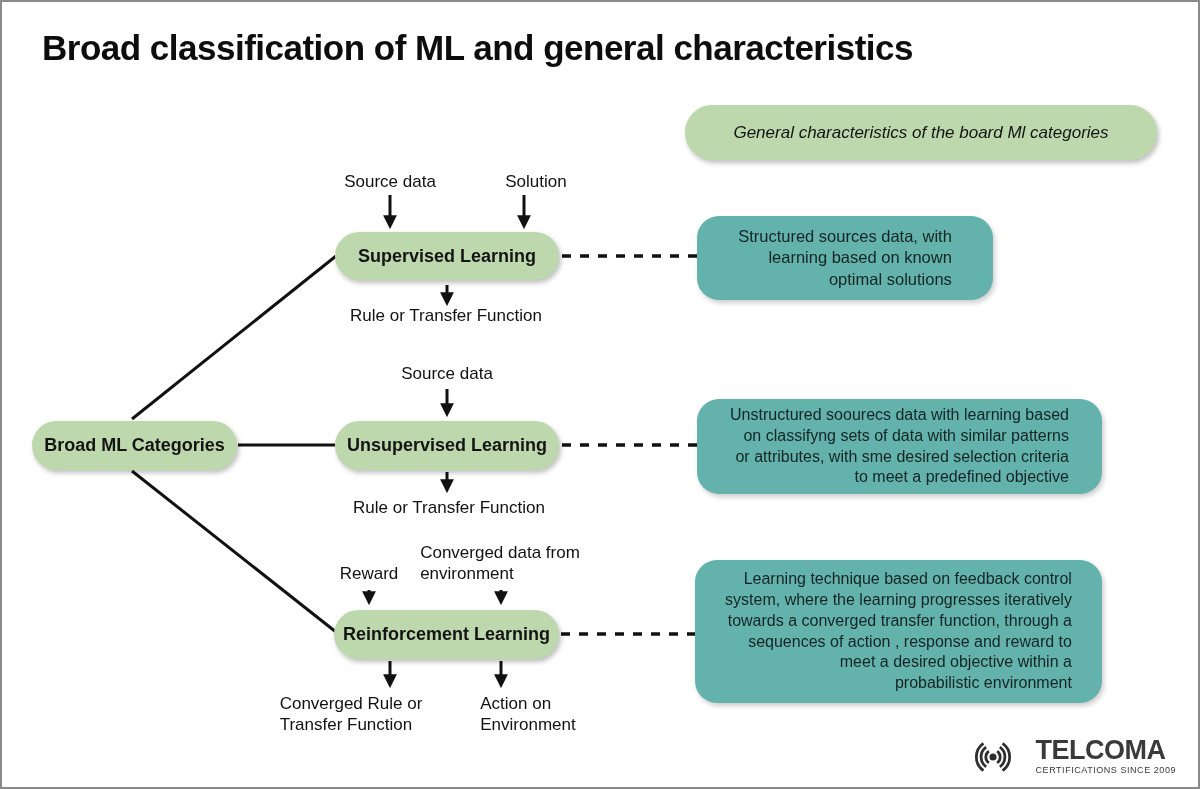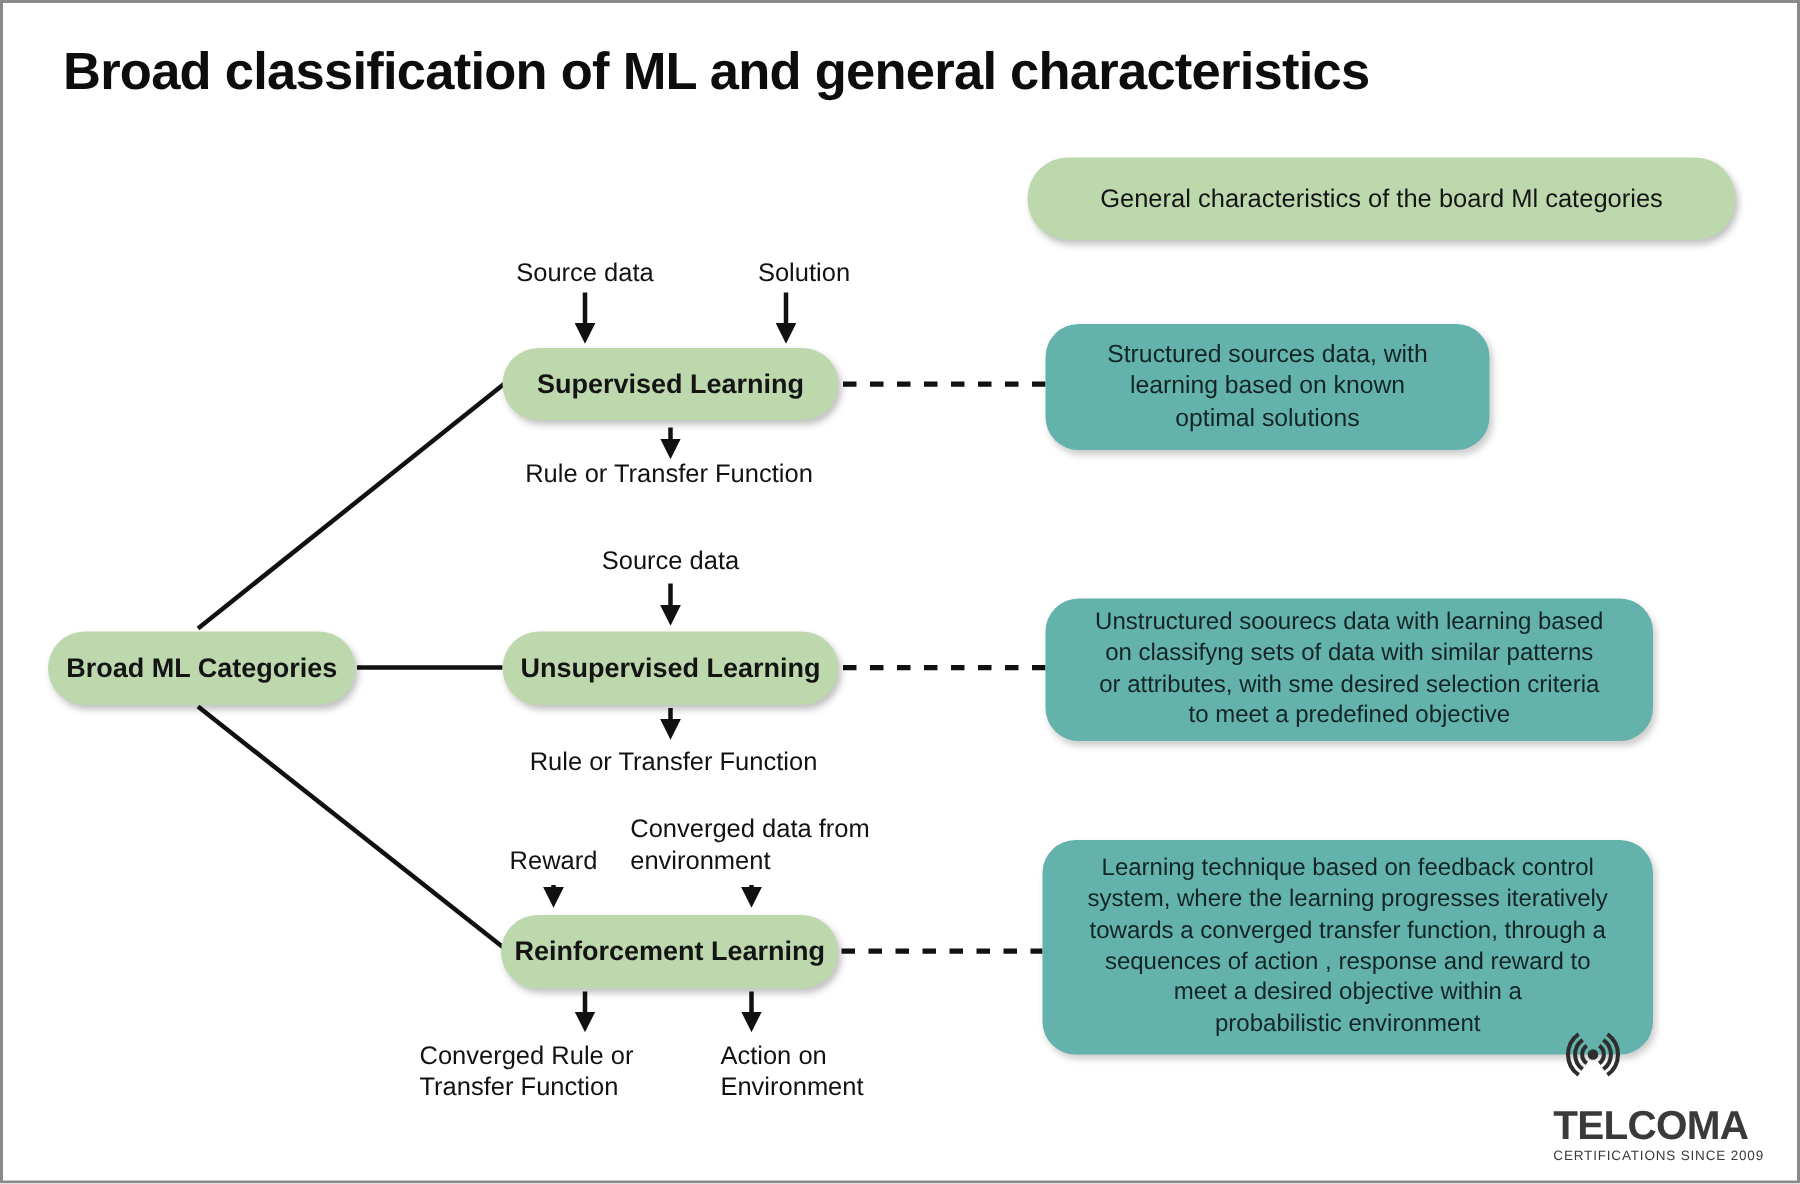--- a/index.html
+++ b/index.html
@@ -13,29 +13,29 @@
     font-size:35px; font-weight:700; letter-spacing:-0.5px; color:#0d0d0d;
   }
   svg.connectors { position:absolute; left:0; top:0; pointer-events:none; }
 
   .pill {
     position:absolute; background:#bed8ae; border-radius:27px;
     display:flex; align-items:center; justify-content:center;
     font-weight:700; font-size:18px; color:#141414; text-align:center;
     box-shadow:2px 3px 5px rgba(0,0,0,0.25);
   }
-  .pill.header { left:683px; top:103px; width:472px; height:55px; font-weight:500; font-size:17px; }
+  .pill.header { left:683px; top:103px; width:472px; height:55px; font-weight:500; font-size:17px;font-style:italic; }
   .pill.root   { left:30px;  top:419px; width:205px; height:49px; }
   .pill.n-sup  { left:333px; top:230px; width:224px; height:48px; }
   .pill.n-unsup{ left:333px; top:419px; width:224px; height:49px; }
   .pill.n-reinf{ left:332px; top:608px; width:225px; height:49px;text-align:right; }
 
   .teal {
     position:absolute; background:#64b2ac; border-radius:22px; color:#132525;
-    display:flex; align-items:center; justify-content:center; text-align:center;
+    display:flex; align-items:center; justify-content:center; text-align:right;
     font-size:16px; line-height:1.3; white-space:pre-line;
     box-shadow:2px 3px 5px rgba(0,0,0,0.2); padding:4px 8px; box-sizing:border-box;
   }
   .teal.c-sup  { left:695px; top:214px; width:296px; height:84px; font-size:16.5px;}
   .teal.c-unsup{ left:695px; top:397px; width:405px; height:95px; }
   .teal.c-reinf{ left:693px; top:558px; width:407px; height:143px; }
 
   .label {
     position:absolute; transform:translateX(-50%);
     font-size:17px; color:#121212; text-align:left;
@@ -44,21 +44,21 @@
   .lbl-src1     { left:388px; top:170px; }
   .lbl-sol      { left:521px; top:170px;margin-left:13px; }
   .lbl-rule1    { left:444px; top:304px; }
   .lbl-src2     { left:445px; top:362px; }
   .lbl-rule2    { left:447px; top:496px; }
   .lbl-reward   { left:367px; top:562px; }
   .lbl-feedback { left:498px; top:541px; }
   .lbl-converged{ left:349px; top:692px; }
   .lbl-action   { left:526px; top:692px; }
 
-  .logo { position:absolute; right:22px; bottom:12px; display:flex; align-items:flex-start; gap:17px; color:#333;flex-direction:column; }
+  .logo { position:absolute; right:22px; bottom:12px; display:flex; align-items:center; gap:17px; color:#333; }
   .logo-brand   { font-size:27px; font-weight:700; letter-spacing:-0.5px; line-height:0.95; color:#3a3a3a; }
   .logo-tagline { font-size:9px; letter-spacing:0.55px; color:#3a3a3a; margin-top:1px; }
 </style>
 </head>
 <body>
 
 <div class="canvas">
 
   <h1 class="title">Broad classification of ML and general characteristics</h1>
 

